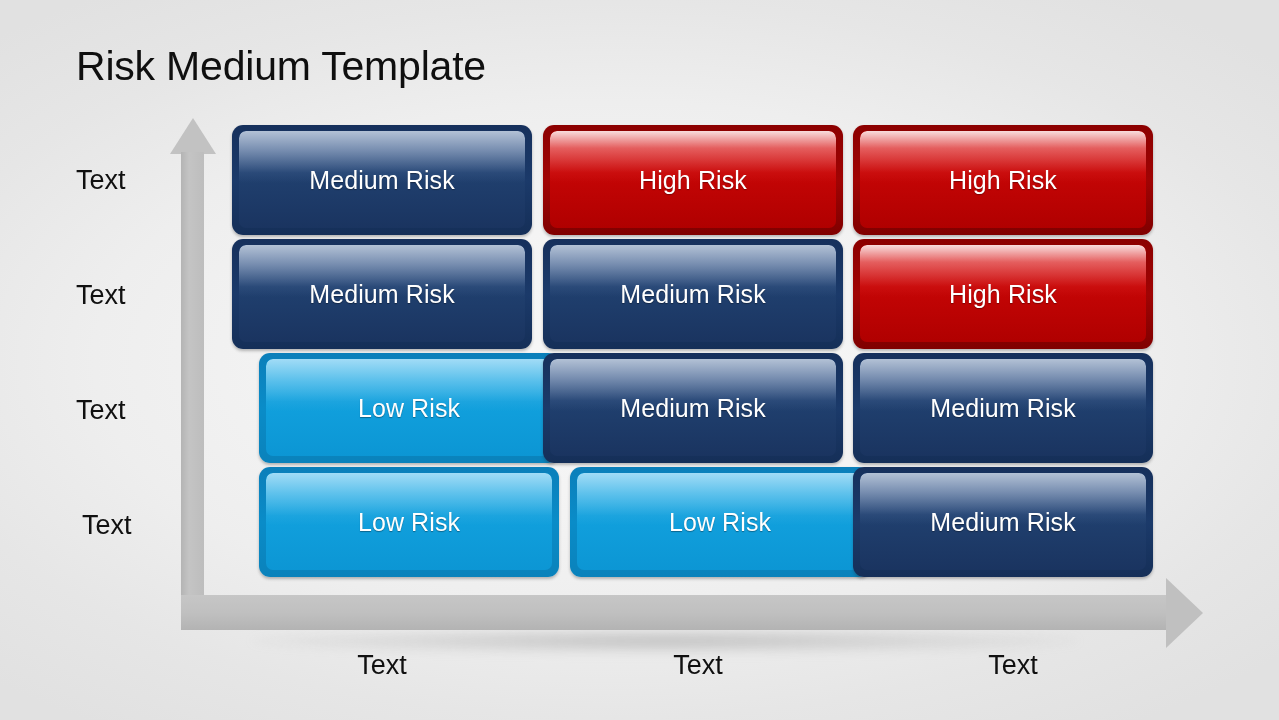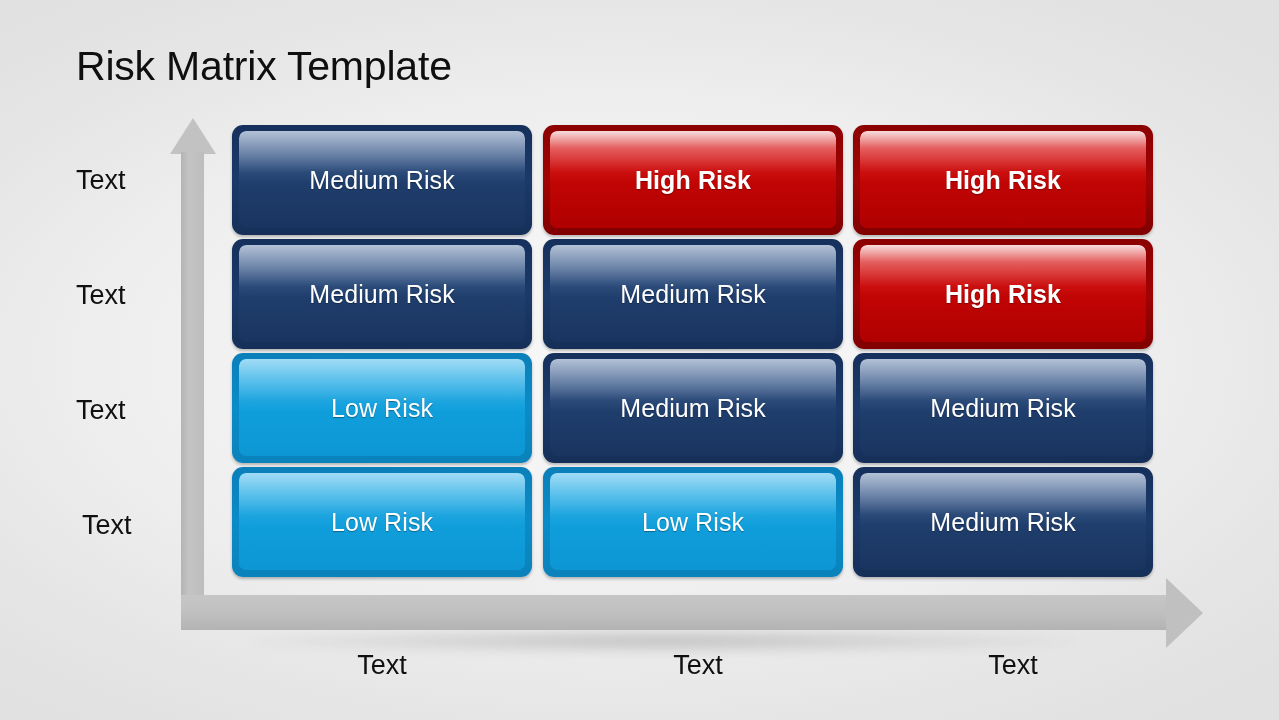--- a/index.html
+++ b/index.html
@@ -137,53 +137,53 @@
     transform: translateY(-50%);
     text-align: center;
     color: #ffffff;
     font-size: 25px;
     letter-spacing: 0.1px;
     text-shadow: 0 1px 1px rgba(0,0,0,0.35);
     z-index: 4;
   }
 
   
-  .risk-low { background: linear-gradient(to bottom, #0b7fba 0%, #0a8cc8 50%, #0a82bb 100%); }
+  .risk-low { background: linear-gradient(to bottom, #0b7fba 0%, #0a8cc8 50%, #0a82bb 100%); margin-left: 27px; }
   .risk-low .cell-inner { background: linear-gradient(to bottom, #1eaae2 0%, #11a0dd 45%, #0c96d4 100%); }
   .risk-low .gloss {
     background: linear-gradient(to bottom,
       rgba(168,222,247,0.95) 0%, rgba(120,204,241,0.72) 40%,
       rgba(60,176,226,0.25) 82%, rgba(20,160,220,0) 100%);
   }
 
   
   .risk-medium { background: linear-gradient(to bottom, #16305c 0%, #1b3a6a 50%, #152f58 100%); }
   .risk-medium .cell-inner { background: linear-gradient(to bottom, #28477c 0%, #1f3c6d 45%, #193venir 100%); }
   .risk-medium .cell-inner { background: linear-gradient(to bottom, #2a4a80 0%, #20406f 45%, #1a3460 100%); }
   .risk-medium .gloss {
     background: linear-gradient(to bottom,
       rgba(183,197,216,0.97) 0%, rgba(140,160,190,0.78) 38%,
       rgba(70,100,145,0.28) 80%, rgba(40,70,120,0) 100%);
   }
 
   
-  .risk-high { background: linear-gradient(to bottom, #8c0000 0%, #a00404 50%, #800000 100%); font-weight: bold; }
+  .risk-high { background: linear-gradient(to bottom, #8c0000 0%, #a00404 50%, #800000 100%); }
   .risk-high .cell-inner { background: linear-gradient(to bottom, #d40c0c 0%, #c40505 45%, #b00000 100%); }
   .risk-high .gloss {
     background: linear-gradient(to bottom,
       rgba(250,232,232,0.95) 0%, rgba(238,130,130,0.70) 33%,
       rgba(220,40,40,0.25) 80%, rgba(210,10,10,0) 100%);
   }
 </style>
 </head>
 <body>
 
 <div id="slide">
 
-  <div id="title">Risk Matrix Template</div>
+  <div id="title">Risk Medium Template</div>
 
   <div id="axis-shadow"></div>
 
   <div id="v-head" class="axis-arrow"></div>
   <div id="v-shaft" class="axis-arrow"></div>
   <div id="h-shaft" class="axis-arrow"></div>
   <div id="h-head" class="axis-arrow"></div>
 
   <div class="axis-label row-label" style="left:76px; top:165px;">Text</div>
   <div class="axis-label row-label" style="left:76px; top:280px;">Text</div>

